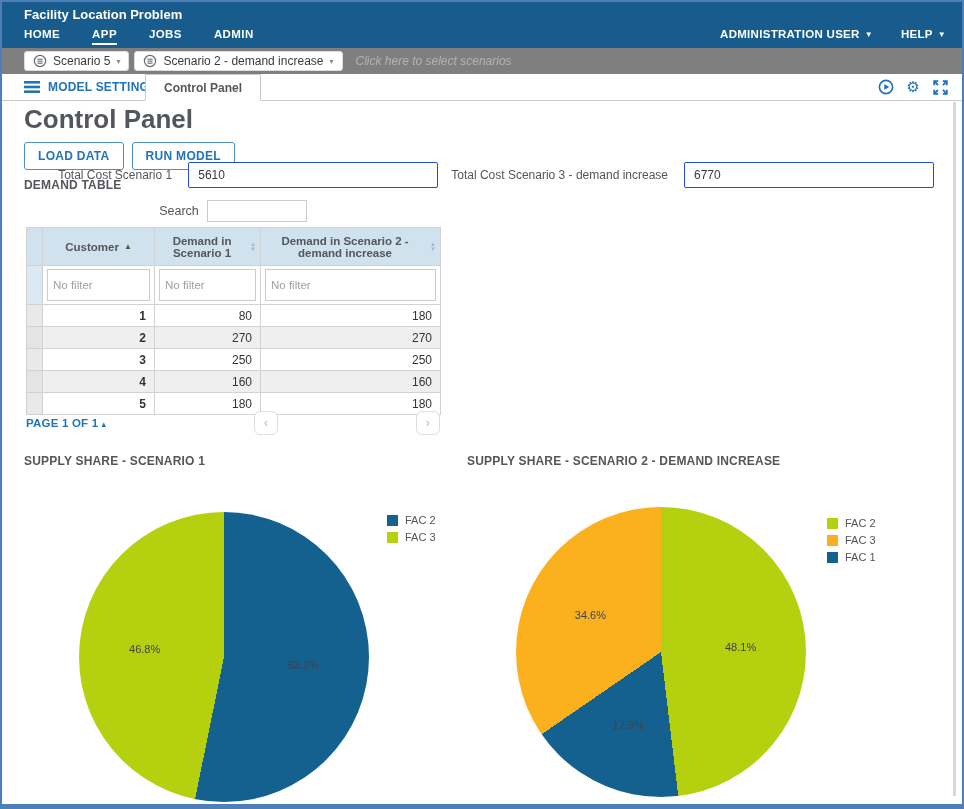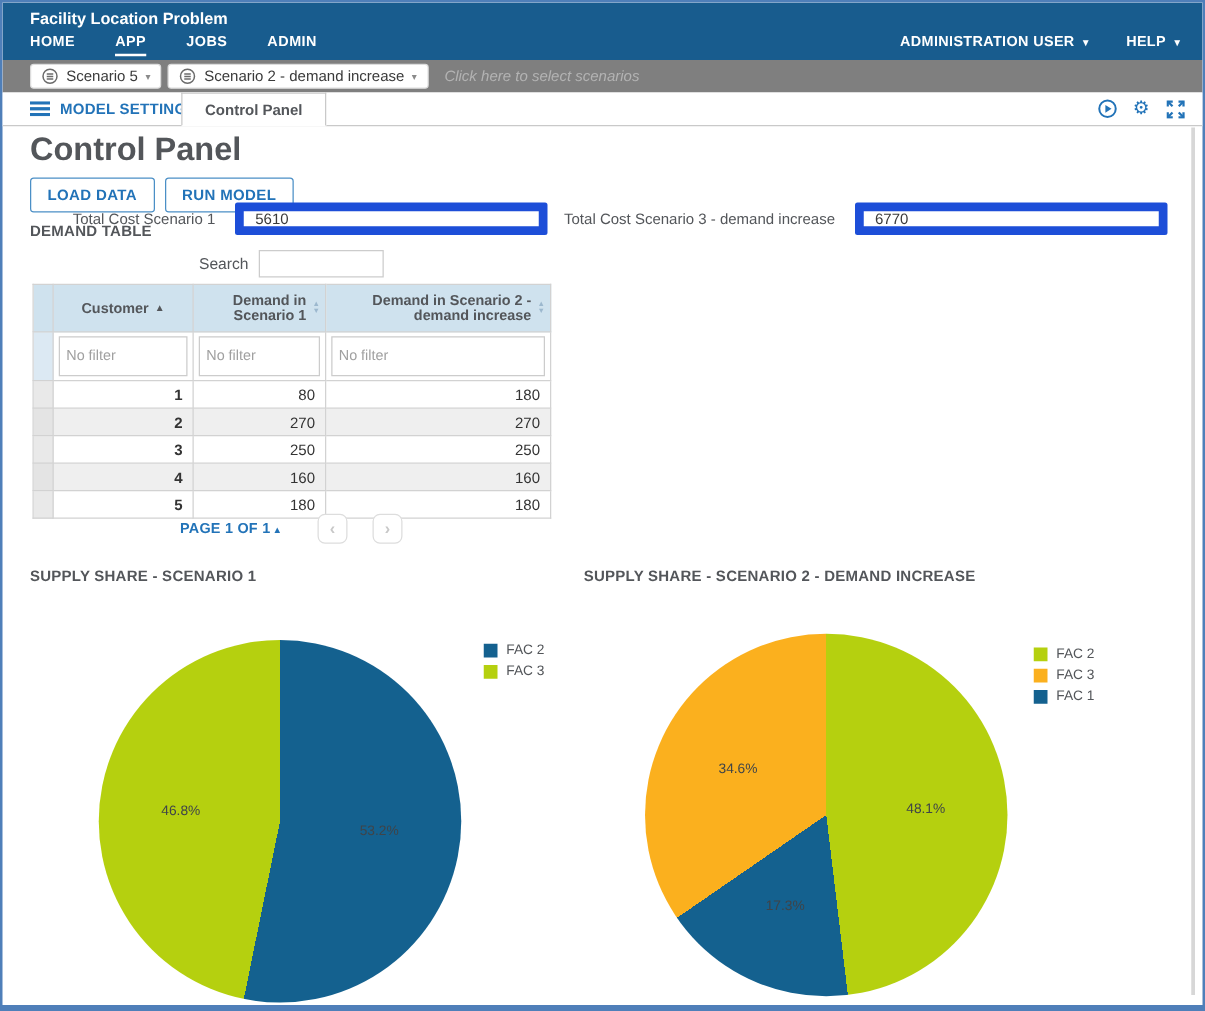--- a/index.html
+++ b/index.html
@@ -43,54 +43,54 @@
   .btn { background:#fff; border:1px solid #4b8fc6; border-radius:3px; color:#2273b8;
          font-family:"Liberation Sans",sans-serif; font-size:12px; font-weight:bold; letter-spacing:.3px;
          padding:6px 13px; cursor:pointer; }
   .section-label { font-size:12px; font-weight:bold; color:#53565a; letter-spacing:.2px; }
   .demand-label { position:absolute; left:22px; top:176px; }
 
   
   .totals { position:absolute; right:28px; top:160px; display:flex; gap:13px; }
   .total-row { display:flex; justify-content:flex-end; align-items:center; gap:16px; }
   .total-label { font-size:12px; color:#53565a; text-align:right; }
-  .total-input { width:250px; height:26px; border:7px solid #1d4ed8; border-radius:2px; font-size:12px;
+  .total-input { width:250px; height:26px; border:1px solid #1d4ed8; border-radius:2px; font-size:12px;
                  color:#3a3a3a; padding:3px 9px; font-family:"Liberation Sans",sans-serif; }
 
   
   .search-row { position:absolute; left:24px; top:198px; width:414px; display:flex; justify-content:center;
                 align-items:center; gap:8px; }
   .search-label { font-size:12.5px; color:#53565a; }
   .search-input { width:100px; height:22px; border:1px solid #ccc; font-size:12px; padding:2px 6px;
                   font-family:"Liberation Sans",sans-serif; }
 
   
   .table-wrap { position:absolute; left:24px; top:225px; width:414px; }
   table { border-collapse:collapse; width:100%; table-layout:fixed; }
   th, td { border:1px solid #d2d2d2; font-size:12px; }
   col.c-sel { width:16px; } col.c-cust { width:112px; } col.c-d1 { width:106px; } col.c-d2 { width:180px; }
   tr.head th { background:#cfe2ee; color:#53565a; font-size:11.5px; font-weight:bold; height:38px;
                vertical-align:middle; text-align:center; padding:2px 4px; cursor:pointer; }
   tr.head th.sel { background:#cfe2ee; cursor:default; }
-  .th-inner { display:flex; align-items:center; justify-content:center; gap:5px;text-align:right; }
+  .th-inner { display:flex; align-items:center; justify-content:center; gap:5px; }
   .sort-asc { font-size:8px; color:#53565a; }
   .sort-both { display:flex; flex-direction:column; font-size:6px; line-height:5px; color:#9cb8ce; }
   tr.filter th { background:#fff; height:28px; padding:3px 4px; }
   tr.filter th.sel { background:#dce9f3; }
   .filter-input { width:100%; height:32px; border:1px solid #ccc; font-size:11.5px; padding:2px 5px;
                   color:#3a3a3a; font-family:"Liberation Sans",sans-serif; }
   .filter-input::placeholder { color:#a0a0a0; }
   tbody td { height:22px; text-align:right; padding:2px 8px; color:#333; background:#fff; }
   tbody td.sel { background:#e9e9e9; padding:0; cursor:pointer; }
   tbody tr:nth-child(even) td { background:#efefef; }
   tbody tr:nth-child(even) td.sel { background:#e4e4e4; }
   tbody td.cust { font-weight:bold; }
 
   
-  .pagination { position:absolute; left:24px; top:409px; width:414px; display:flex; justify-content:center;
+  .pagination { position:absolute; left:24px; top:409px; width:414px; display:flex; justify-content:space-between;
                 align-items:center; gap:20px; }
   .page-label { font-size:11.5px; font-weight:bold; color:#2273b8; letter-spacing:.2px; margin-right:10px; cursor:pointer; }
   .page-label .caret { font-size:8px; }
   .page-btn { width:24px; height:24px; border:1px solid #ddd; border-radius:6px; background:#fff;
               color:#c8c8c8; font-size:13px; font-weight:bold; cursor:default; line-height:22px; text-align:center; }
 
   
   .chart { position:absolute; top:448px; height:361px; }
   .chart-1 { left:0; width:482px; }
   .chart-2 { left:460px; width:504px; }

